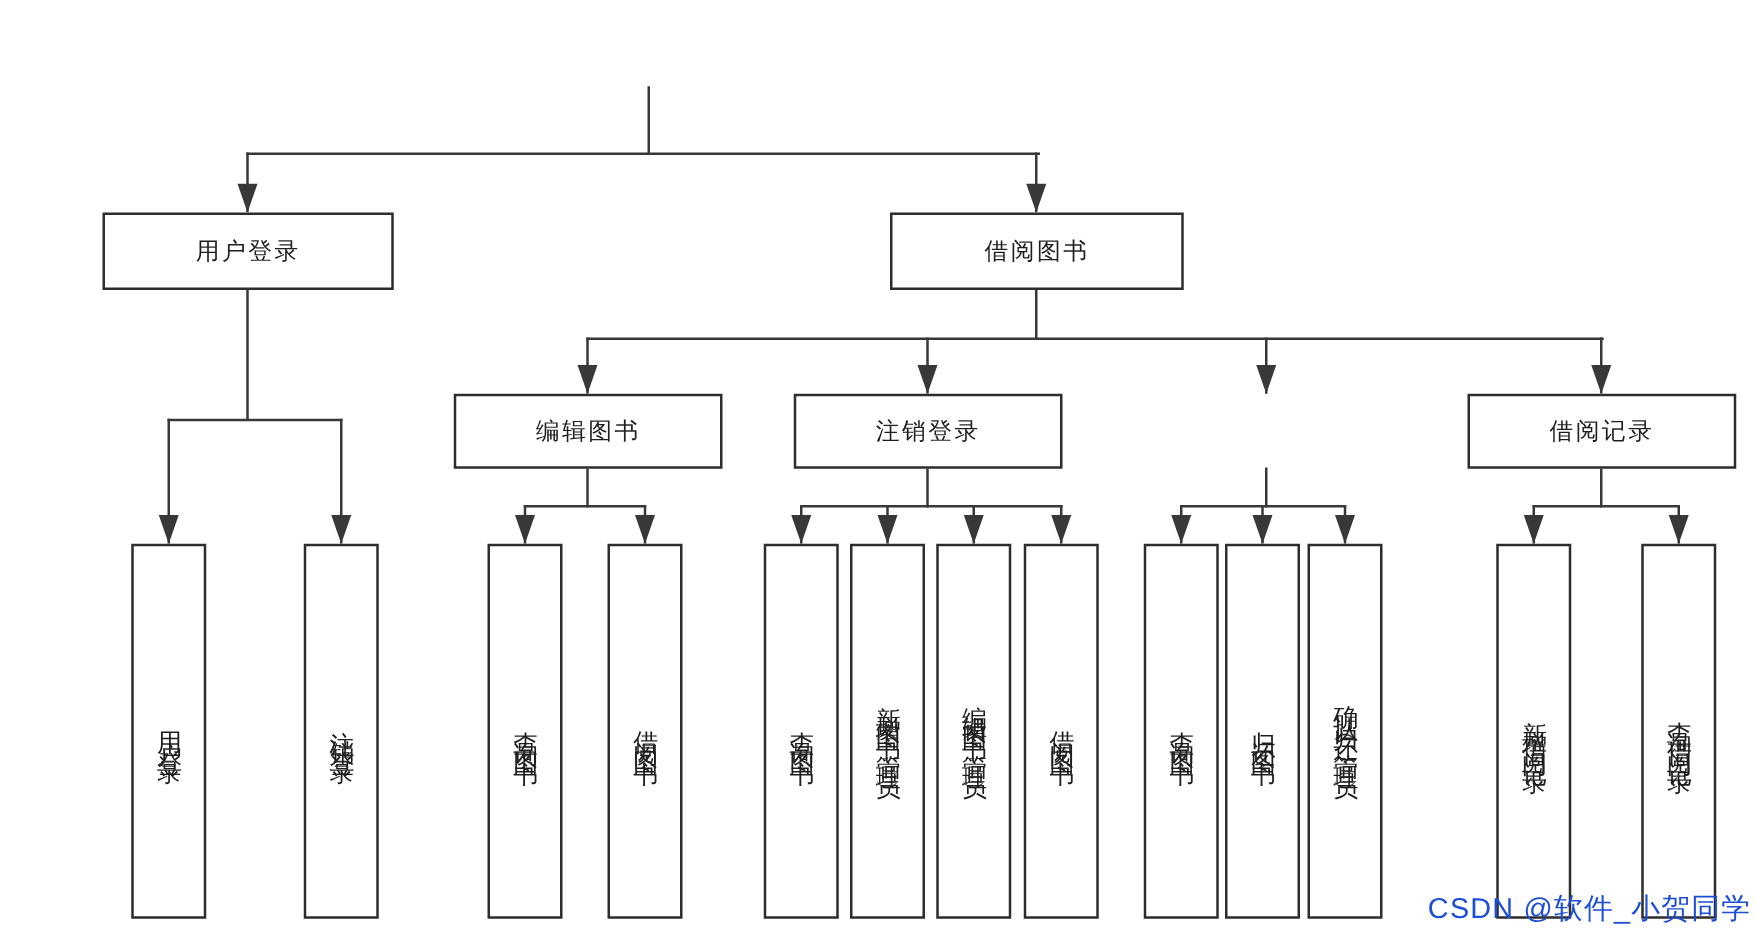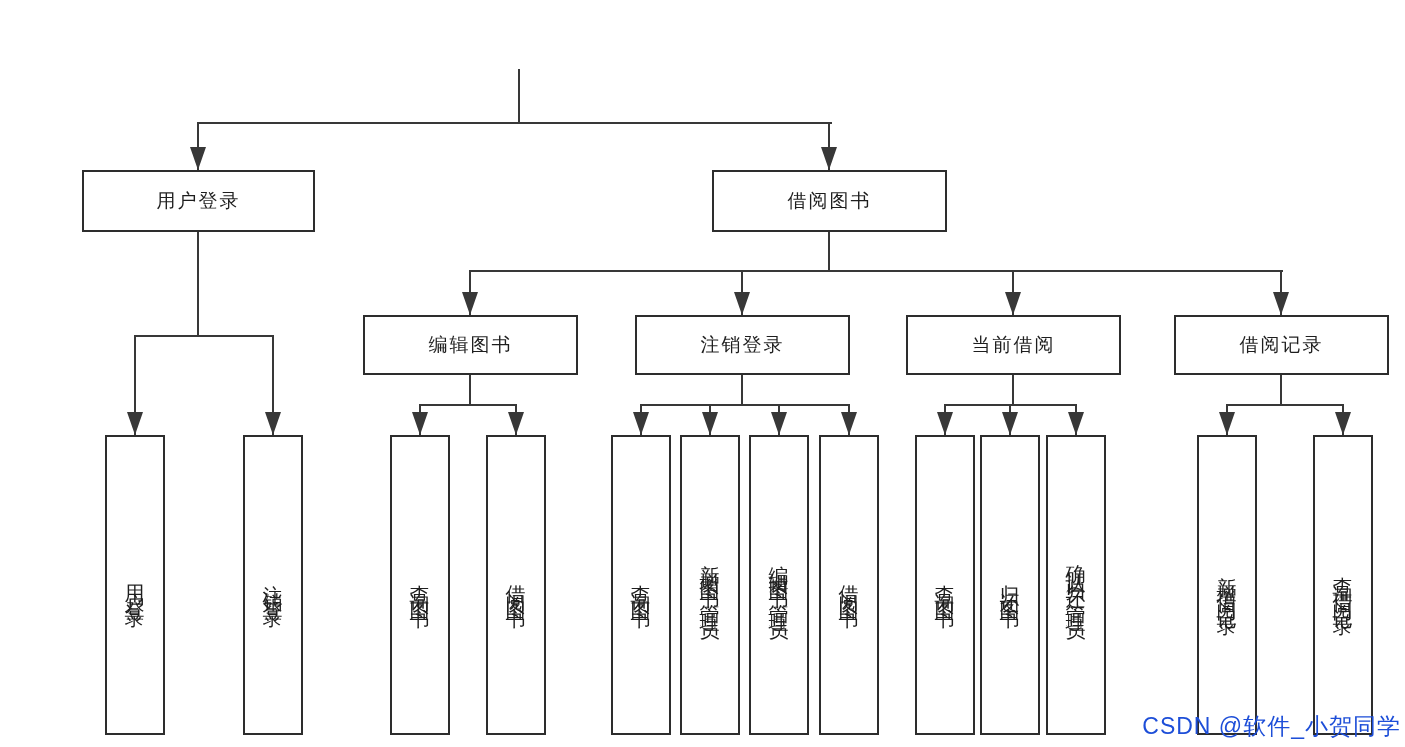--- a/index.html
+++ b/index.html
@@ -92,21 +92,20 @@
   <div class="vline" style="left:1342px;top:404px;height:31px"></div>
   <div class="arrow" style="left:1219px;top:412px"></div>
   <div class="arrow" style="left:1335px;top:412px"></div>
 
 
   <div class="node h-node" style="left:82px;top:170px;width:233px;height:62px">用户登录</div>
   <div class="node h-node" style="left:712px;top:170px;width:235px;height:62px">借阅图书</div>
 
   <div class="node h-node" style="left:363px;top:315px;width:215px;height:60px">编辑图书</div>
   <div class="node h-node" style="left:635px;top:315px;width:215px;height:60px">注销登录</div>
-  <div class="node h-node" style="left:906px;top:315px;width:215px;height:60px">当前借阅</div>
   <div class="node h-node" style="left:1174px;top:315px;width:215px;height:60px">借阅记录</div>
 
   <div class="node v-node" style="left:105px;top:435px;width:60px;height:300px">用户登录</div>
   <div class="node v-node" style="left:243px;top:435px;width:60px;height:300px">注销登录</div>
 
   <div class="node v-node" style="left:390px;top:435px;width:60px;height:300px">查询图书</div>
   <div class="node v-node" style="left:486px;top:435px;width:60px;height:300px">借阅图书</div>
 
   <div class="node v-node" style="left:611px;top:435px;width:60px;height:300px">查询图书</div>
   <div class="node v-node" style="left:680px;top:435px;width:60px;height:300px">新增图书（管理员）</div>

